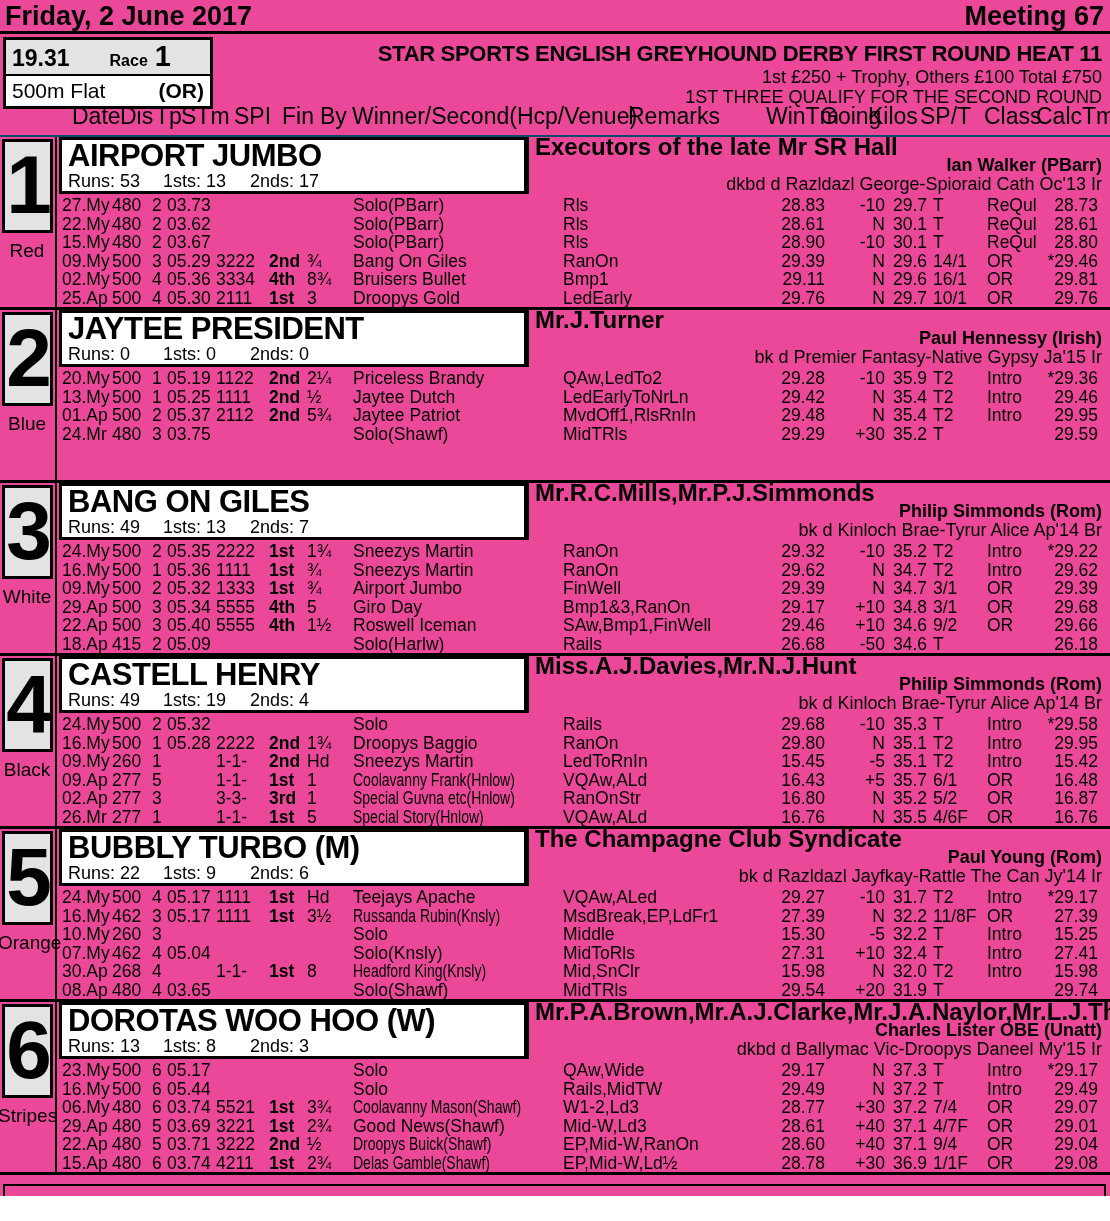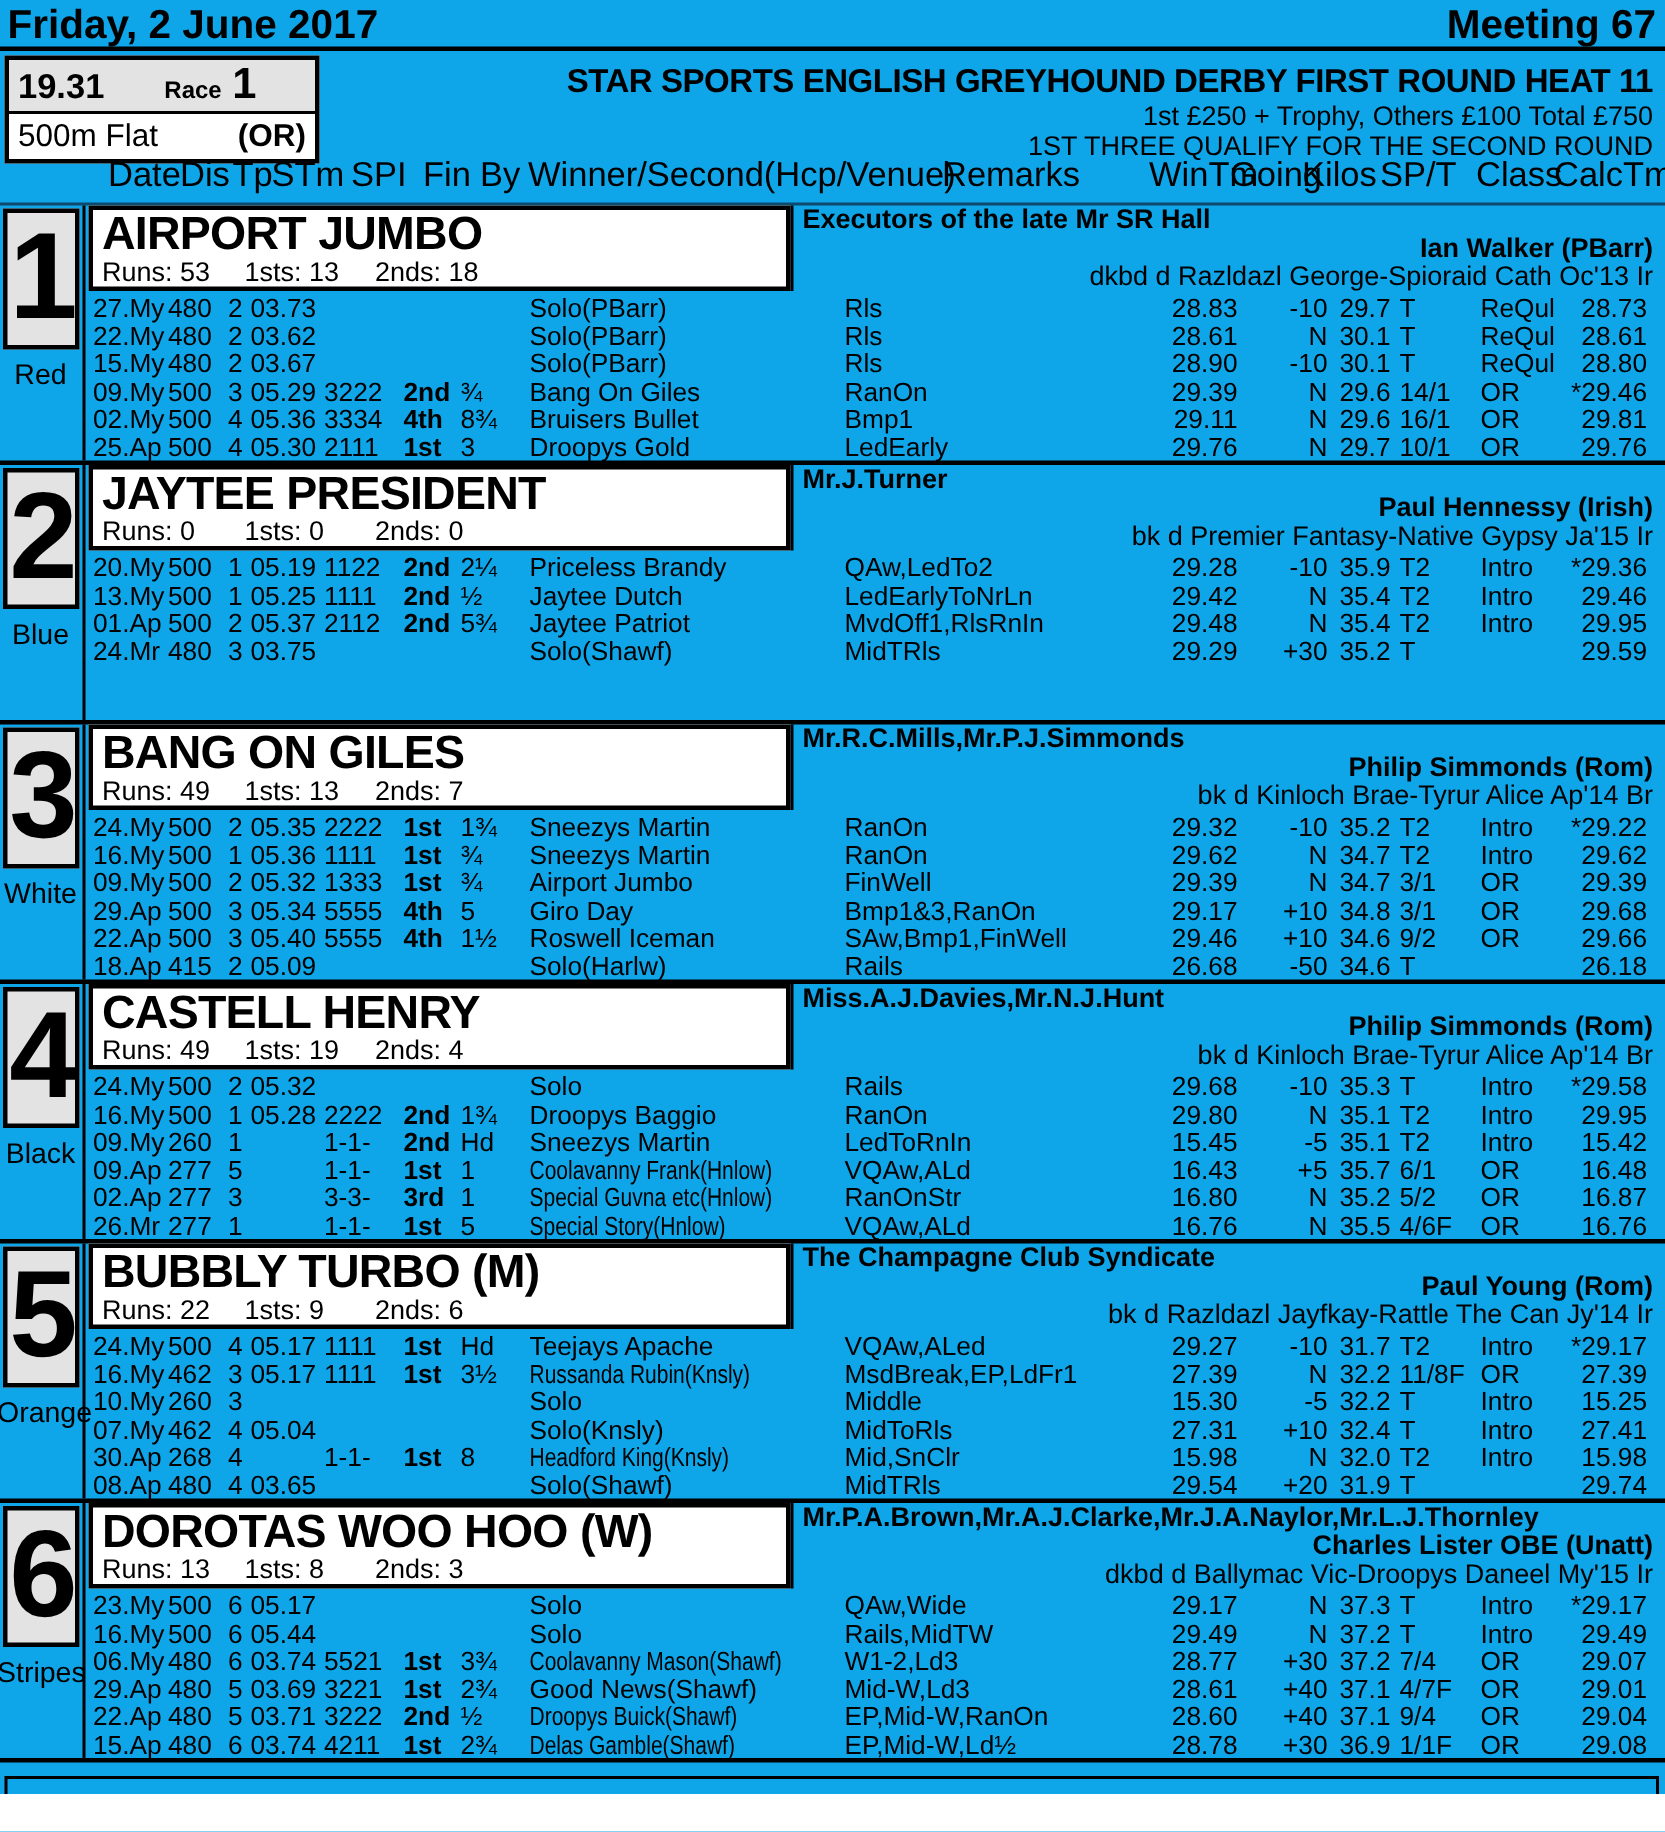--- a/index.html
+++ b/index.html
@@ -1,16 +1,16 @@
 <!DOCTYPE html>
 <html><head>
 <meta charset="utf-8">
 <style>
   html,body{margin:0;padding:0;background:#fff;}
-  .page{position:relative;width:1110px;height:1196px;background:#0ea5e9;color:#000;
+  .page{position:relative;width:1110px;height:1196px;background:#ec4899;color:#000;
         font-family:"Liberation Sans","DejaVu Sans",sans-serif;overflow:hidden;}
 
   
   .date-row{display:flex;justify-content:space-between;align-items:flex-start;
             box-sizing:border-box;height:34px;padding:1px 6px 0 5px;
             border-bottom:3px solid #000;font-weight:bold;font-size:27px;line-height:30px;}
   .race-header{position:relative;height:73px;}
   .race-box{position:absolute;left:3px;top:3px;width:204px;border:3px solid #000;background:#fff;}
   .race-box-top{display:flex;align-items:baseline;background:#e3e3e3;border-bottom:2px solid #000;
                 height:34px;padding:0 6px;}
@@ -42,21 +42,21 @@
   .trap-color{position:absolute;top:103px;left:-2px;width:58px;text-align:center;
               font-size:19px;white-space:nowrap;}
   .name-box{position:absolute;left:59px;top:0;width:468px;height:57px;box-sizing:border-box;
             border:3px solid #000;padding-left:6px;overflow:hidden;background:#fff;}
   .dog-name{font-size:31px;font-weight:bold;line-height:31px;letter-spacing:-0.5px;white-space:nowrap;}
   .runs-line{font-size:18px;line-height:20px;white-space:nowrap;}
   .runs-line .runs{display:inline-block;width:90px;}
   .runs-line .firsts{display:inline-block;width:82px;}
   .owner-panel{position:absolute;left:527px;top:0;width:583px;height:57px;box-sizing:border-box;
                border-left:2px solid #000;padding:0 8px 0 6px;}
-  .owner{font-size:18px;font-weight:bold;line-height:19px;white-space:nowrap;}
+  .owner{font-size:24px;font-weight:bold;line-height:19px;white-space:nowrap;}
   .trainer{font-size:18px;font-weight:bold;text-align:right;line-height:19px;white-space:nowrap;}
   .breed{font-size:18px;text-align:right;line-height:19px;white-space:nowrap;}
 
   .race-rows{position:absolute;left:0;top:59px;width:1110px;}
   .race-row{position:relative;height:18.5px;}
   .c{position:absolute;top:0;font-size:17.5px;line-height:18px;white-space:nowrap;}
   .c-date{left:62px}.c-dis{left:112px}.c-tp{left:152px}.c-stm{left:167px}
   .c-spi{left:216px}.c-fin{left:269px;font-weight:bold}.c-by{left:307px}
   .c-winner{left:353px}.c-remarks{left:563px}
   .c-wintm{left:771px;width:54px;text-align:right}
@@ -122,21 +122,21 @@
       <div class="trap-box">
         <div class="trap-num">1</div>
       </div>
       <div class="trap-color">Red</div>
     </div>
     <div class="name-box">
       <div class="dog-name">AIRPORT JUMBO</div>
       <div class="runs-line">
         <span class="runs">Runs: 53</span>
         <span class="firsts">1sts: 13</span>
-        <span class="seconds">2nds: 18</span>
+        <span class="seconds">2nds: 17</span>
       </div>
     </div>
     <div class="owner-panel">
       <div class="owner">Executors of the late Mr SR Hall</div>
       <div class="trainer">Ian Walker (PBarr)</div>
       <div class="breed">dkbd d Razldazl George-Spioraid Cath Oc'13 Ir</div>
     </div>
     <div class="race-rows">
   <div class="race-row">
     <span class="c c-date">27.My</span>

